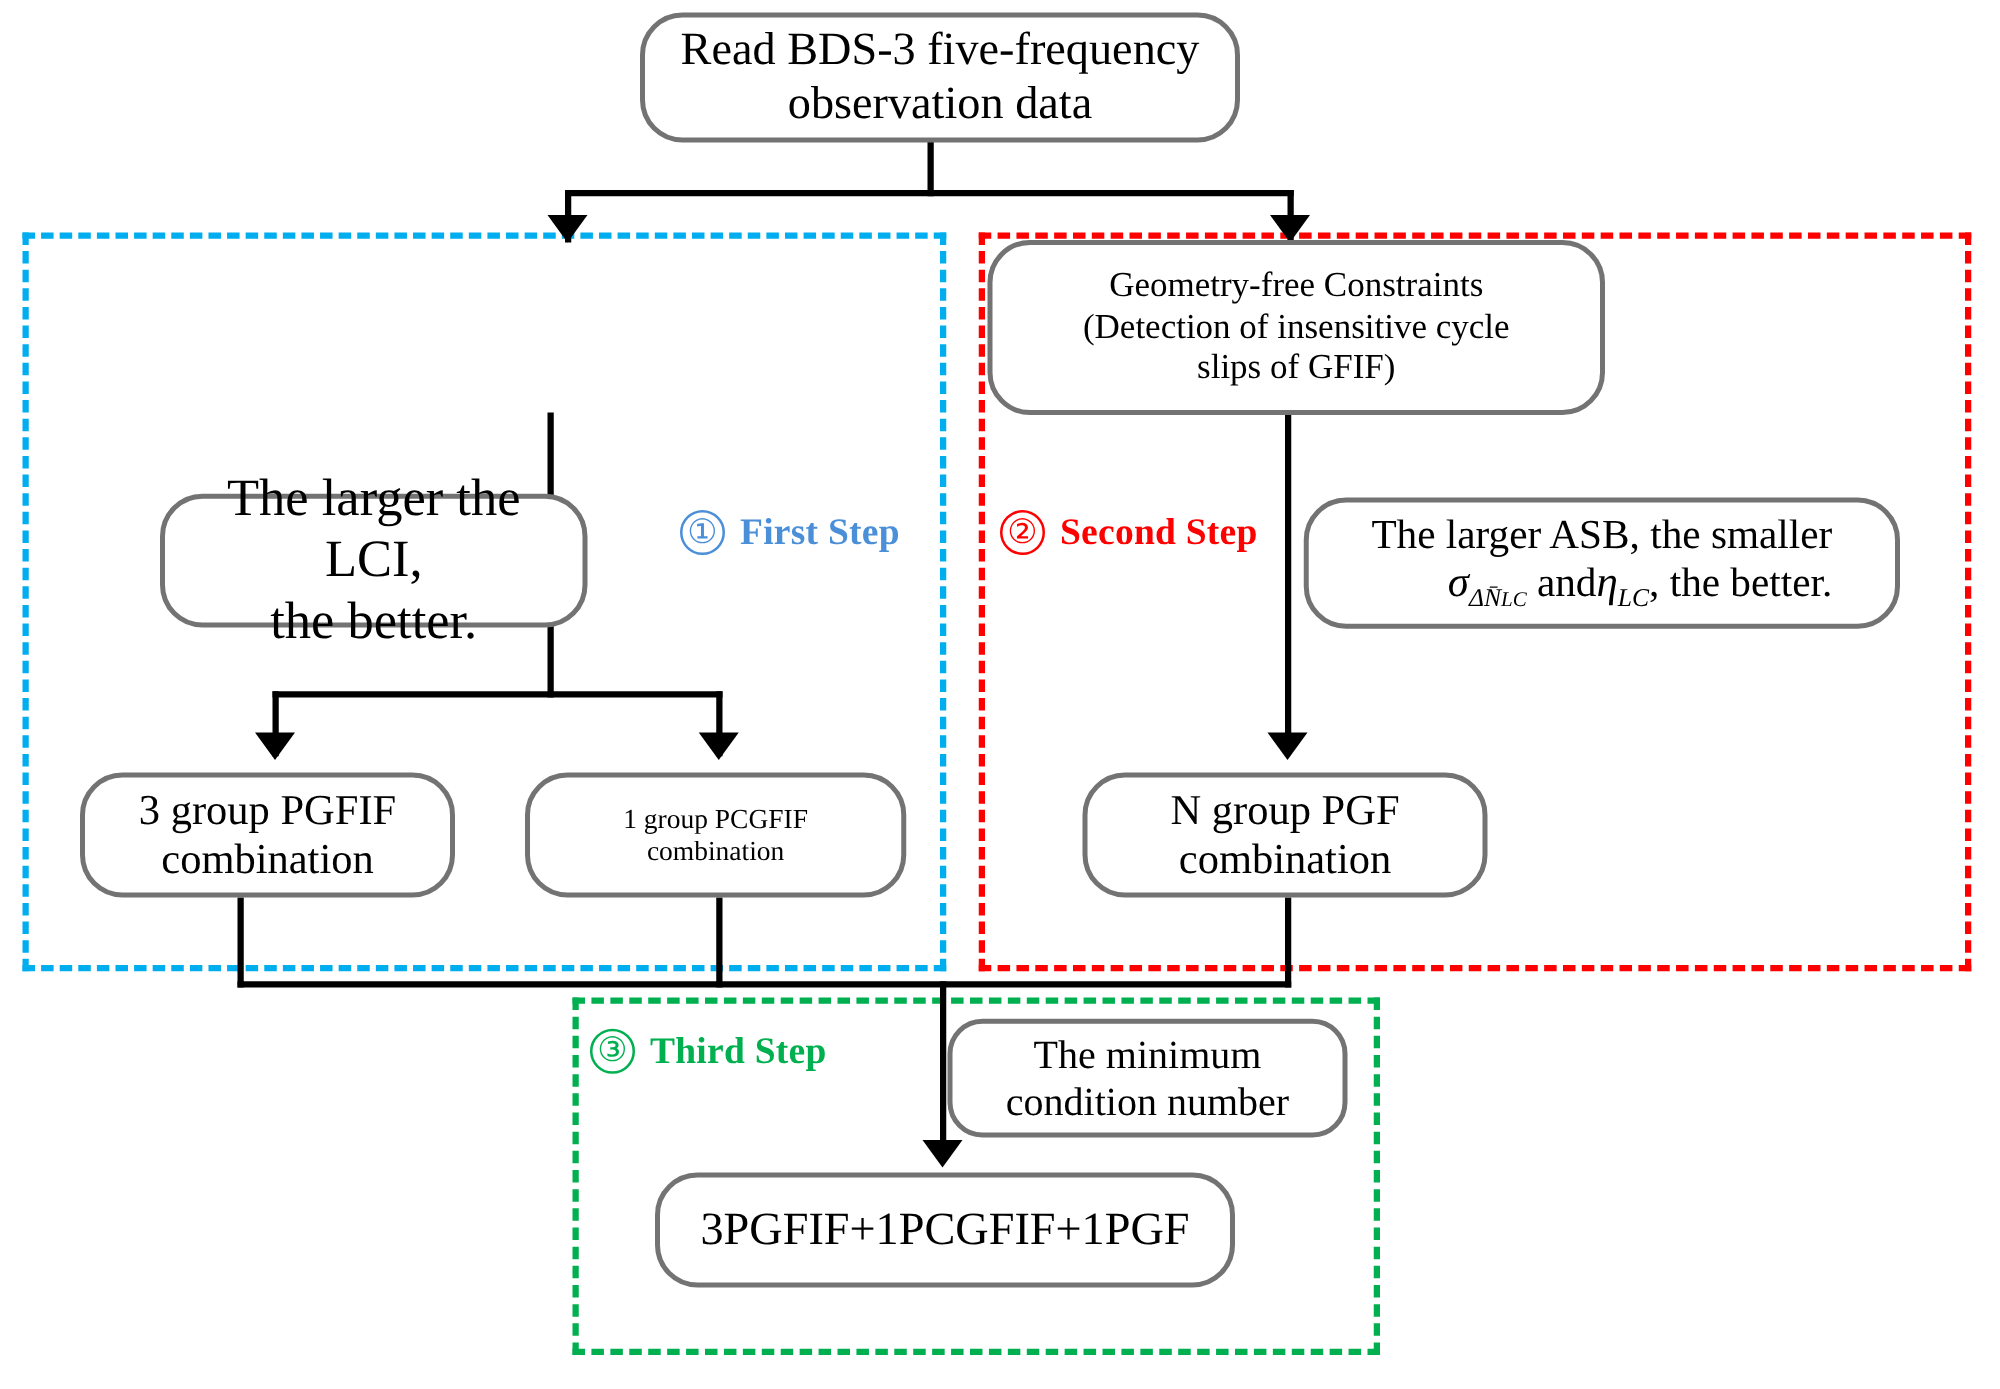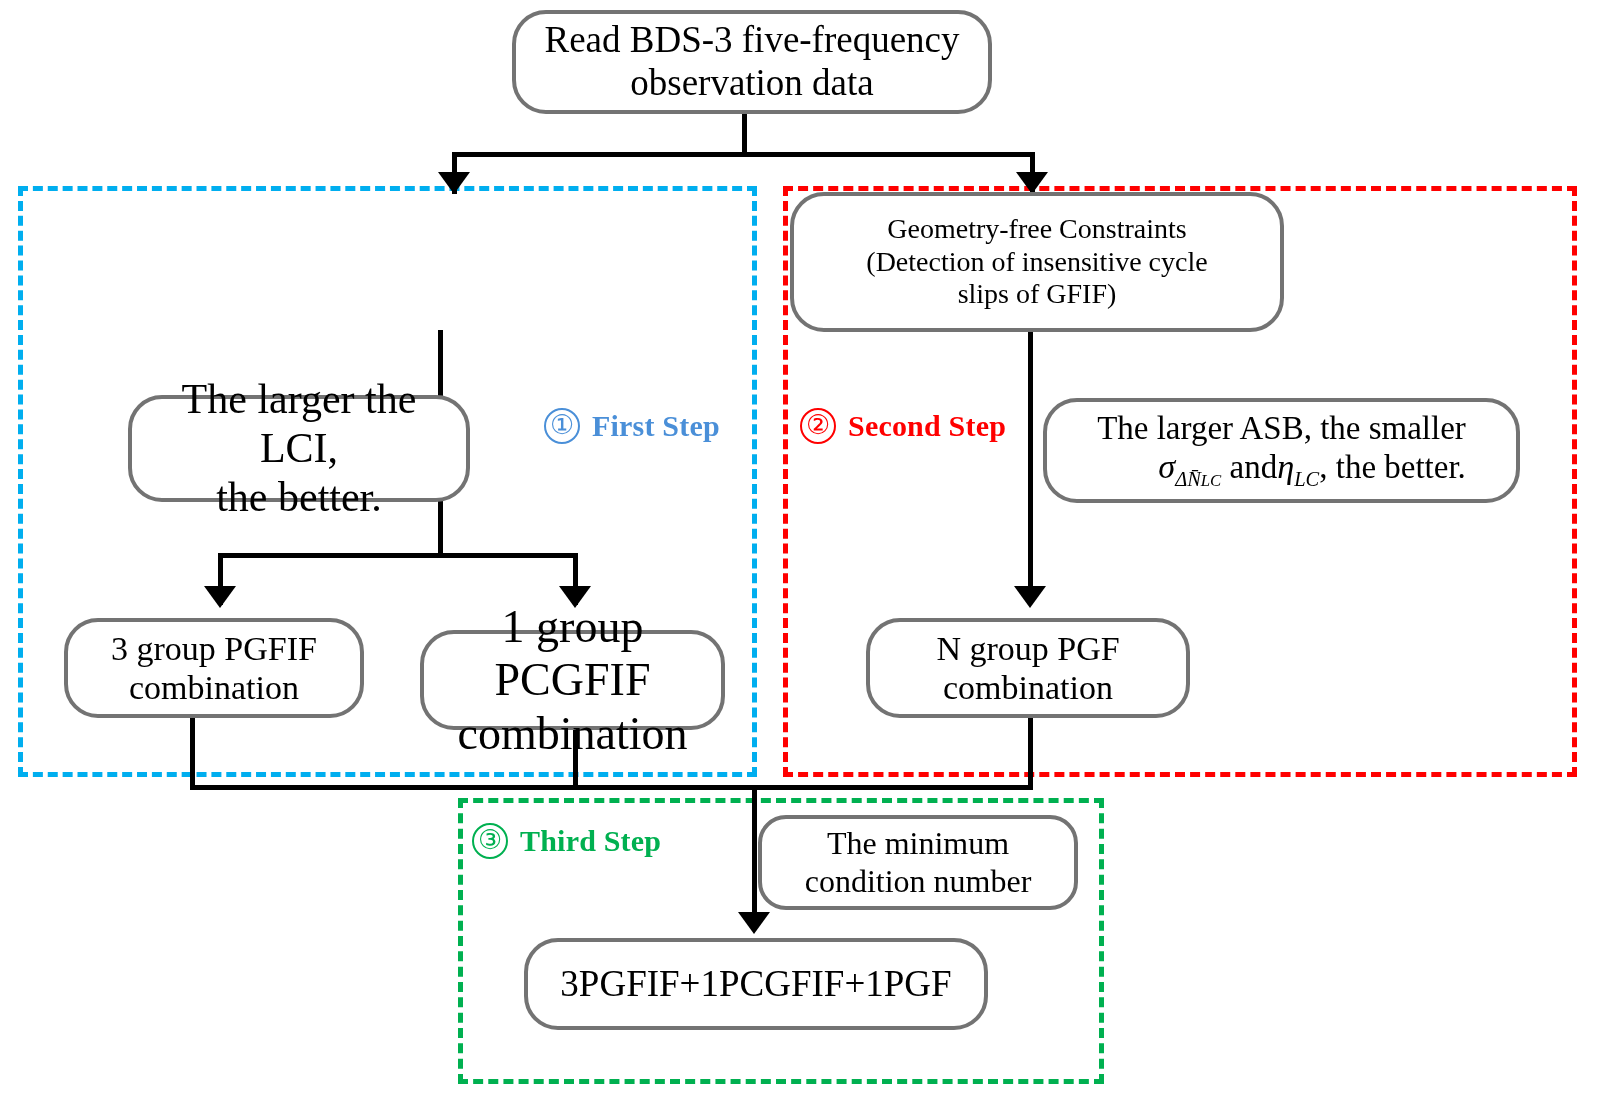--- a/index.html
+++ b/index.html
@@ -100,21 +100,21 @@
       <span>The larger ASB, the smaller</span><br>
       <span class="mi" style="font-size:1.04em">σ</span><span class="sub"><span>ΔN̄</span><span class="sub2">LC</span></span>&nbsp;<span>and</span><span class="mi" style="font-size:1.04em">η</span><span class="sub">LC</span><span>, the better.</span>
     </span>
   </div>
 
   <div class="node" style="left:64px;top:618px;width:300px;height:100px;font-size:34px;">
     <span class="txt" style="white-space:pre-line">3 group PGFIF
 combination</span>
   </div>
 
-  <div class="node" style="left:420px;top:618px;width:305px;height:100px;font-size:46px;margin-top:12px;">
+  <div class="node" style="left:420px;top:618px;width:305px;height:100px;font-size:22px;">
     <span class="txt" style="white-space:pre-line">1 group PCGFIF
 combination</span>
   </div>
 
   <div class="node" style="left:866px;top:618px;width:324px;height:100px;font-size:34px;">
     <span class="txt" style="white-space:pre-line">N group PGF
 combination</span>
   </div>
 
   <div class="node" style="left:758px;top:815px;width:320px;height:95px;font-size:32px;border-radius:28px;">

